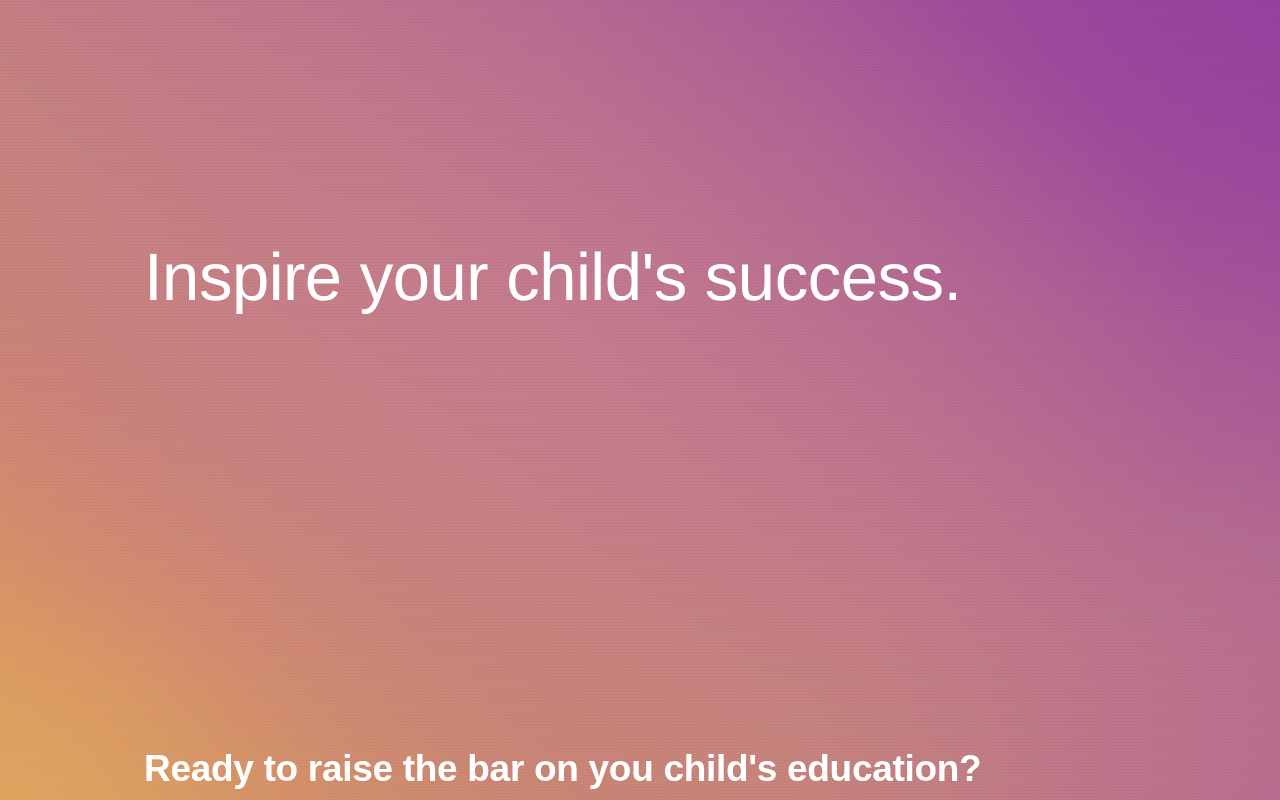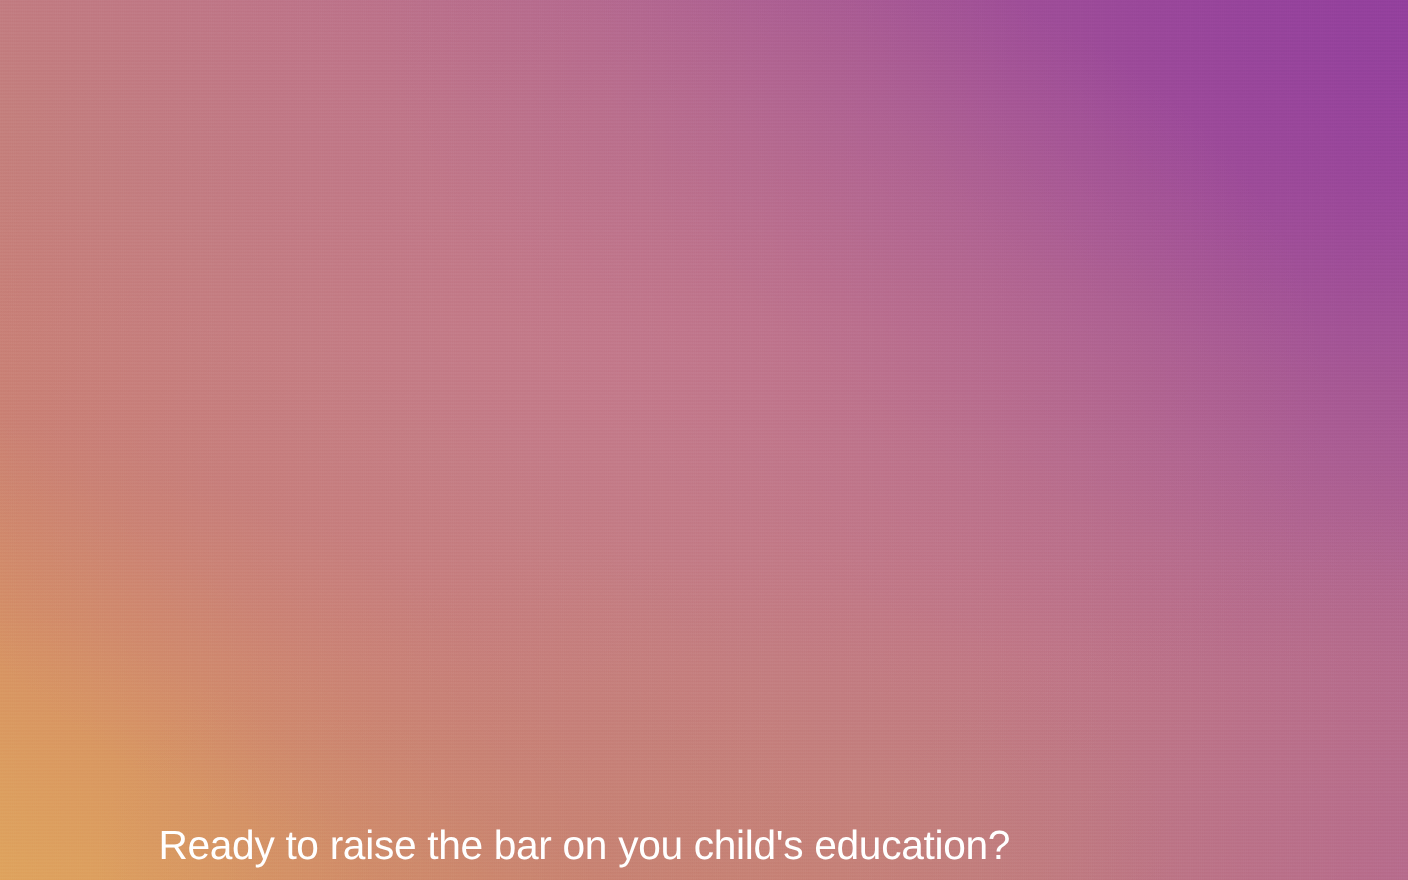--- a/index.html
+++ b/index.html
@@ -142,21 +142,21 @@
   }
 
   #hero-subheading {
     position: absolute;
     left: 144px;
     top: 748px;
     margin: 0;
     color: #ffffff;
     font-family: "Liberation Sans", sans-serif;
     font-size: 37px;
-    font-weight: 400;
+    font-weight: 700;
     line-height: 1.15;
     letter-spacing: -0.3px;
     white-space: nowrap;
   }
 </style>
 </head>
 <body>
 
 <div id="hero-page">
 
@@ -165,17 +165,18 @@
     <div class="grad-layer grad-purple"></div>
     <div class="grad-layer grad-orange"></div>
     <div class="grad-layer grad-mauve"></div>
     <div class="grad-layer grad-rose"></div>
     <div class="grad-layer grad-salmon"></div>
   </div>
 
   <div id="grain-overlay"></div>
 
   <div id="hero-content">
+    <h1 id="hero-headline">Inspire your child's success.</h1>
 
     <p id="hero-subheading">Ready to raise the bar on you child's education?</p>
   </div>
 
 </div>
 
 </body></html>

